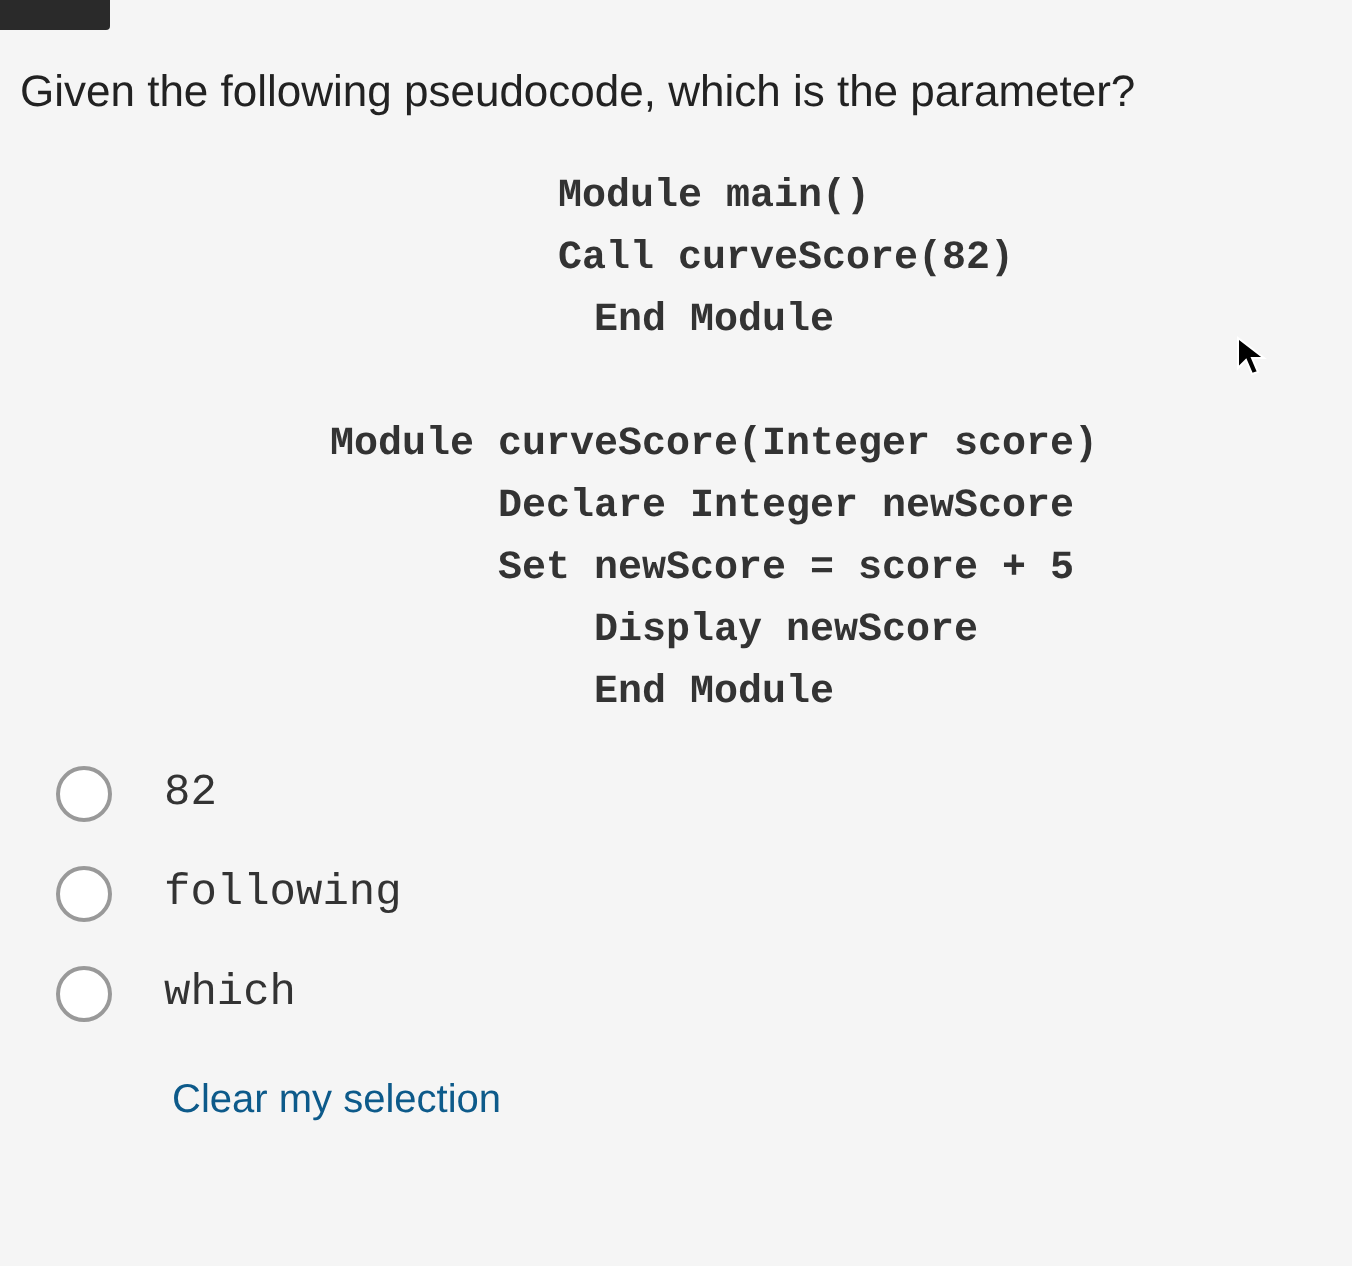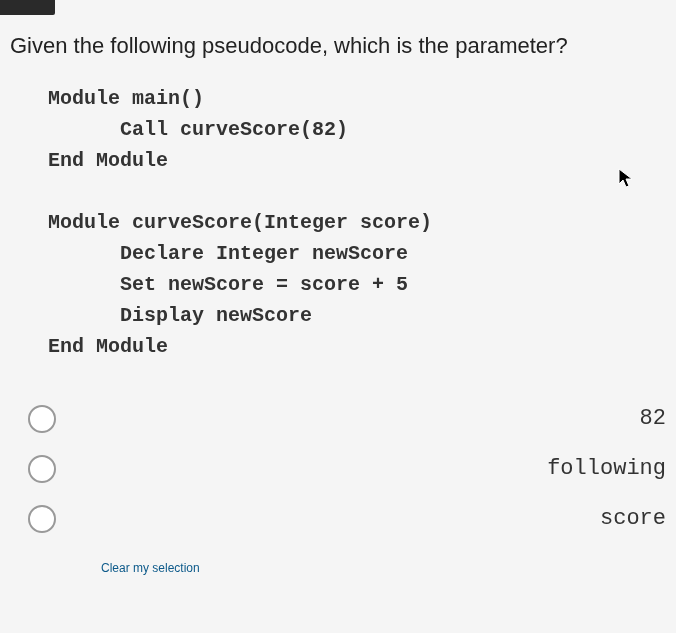--- a/index.html
+++ b/index.html
@@ -34,51 +34,51 @@
       color: #222;
       margin-bottom: 22px;
       line-height: 1.3;
     }
     .code-block {
       font-family: 'Courier New', Courier, monospace;
       font-weight: bold;
       font-size: 20px;
       color: #333;
       margin-left: 38px;
-      margin-bottom: 43px;
+      margin-bottom: 21px;
       line-height: 1.55;
       white-space: pre;
+      text-align: center;
     }
     .options {
       margin-left: 18px;
     }
     .option-row {
       display: flex;
       align-items: center;
       margin-bottom: 22px;
       cursor: pointer;
-      justify-content: space-between;
     }
     .radio-circle {
       width: 28px;
       height: 28px;
       border: 2px solid #999;
       border-radius: 50%;
       background: #fff;
       margin-right: 26px;
       flex-shrink: 0;
     }
     .option-label {
       font-family: 'Courier New', Courier, monospace;
       font-size: 22px;
       color: #333;
     }
     .clear-link {
-      margin-left: 73px;
-      font-size: 12px;
+      margin-left: 58px;
+      font-size: 20px;
       color: #0d5a8a;
       font-weight: 500;
       cursor: pointer;
       margin-top: 6px;
       display: inline-block;
     }
     .cursor-icon {
       position: absolute;
       top: 168px;
       right: 42px;
@@ -117,21 +117,21 @@
     </div>
 
     <div class="option-row">
       <div class="radio-circle"></div>
       <div class="option-label">following</div>
     </div>
 
 
     <div class="option-row">
       <div class="radio-circle"></div>
-      <div class="option-label">score</div>
+      <div class="option-label">which</div>
     </div>
 
     <div class="clear-link">Clear my selection</div>
 
   </div>
 </div>
 
 <div class="cursor-icon">
   <svg viewBox="0 0 16 22">
     <path d="M1 1 L1 16 L5 12 L8 19 L11 18 L8 11 L14 11 Z" fill="#000" stroke="#fff" stroke-width="1"></path>

